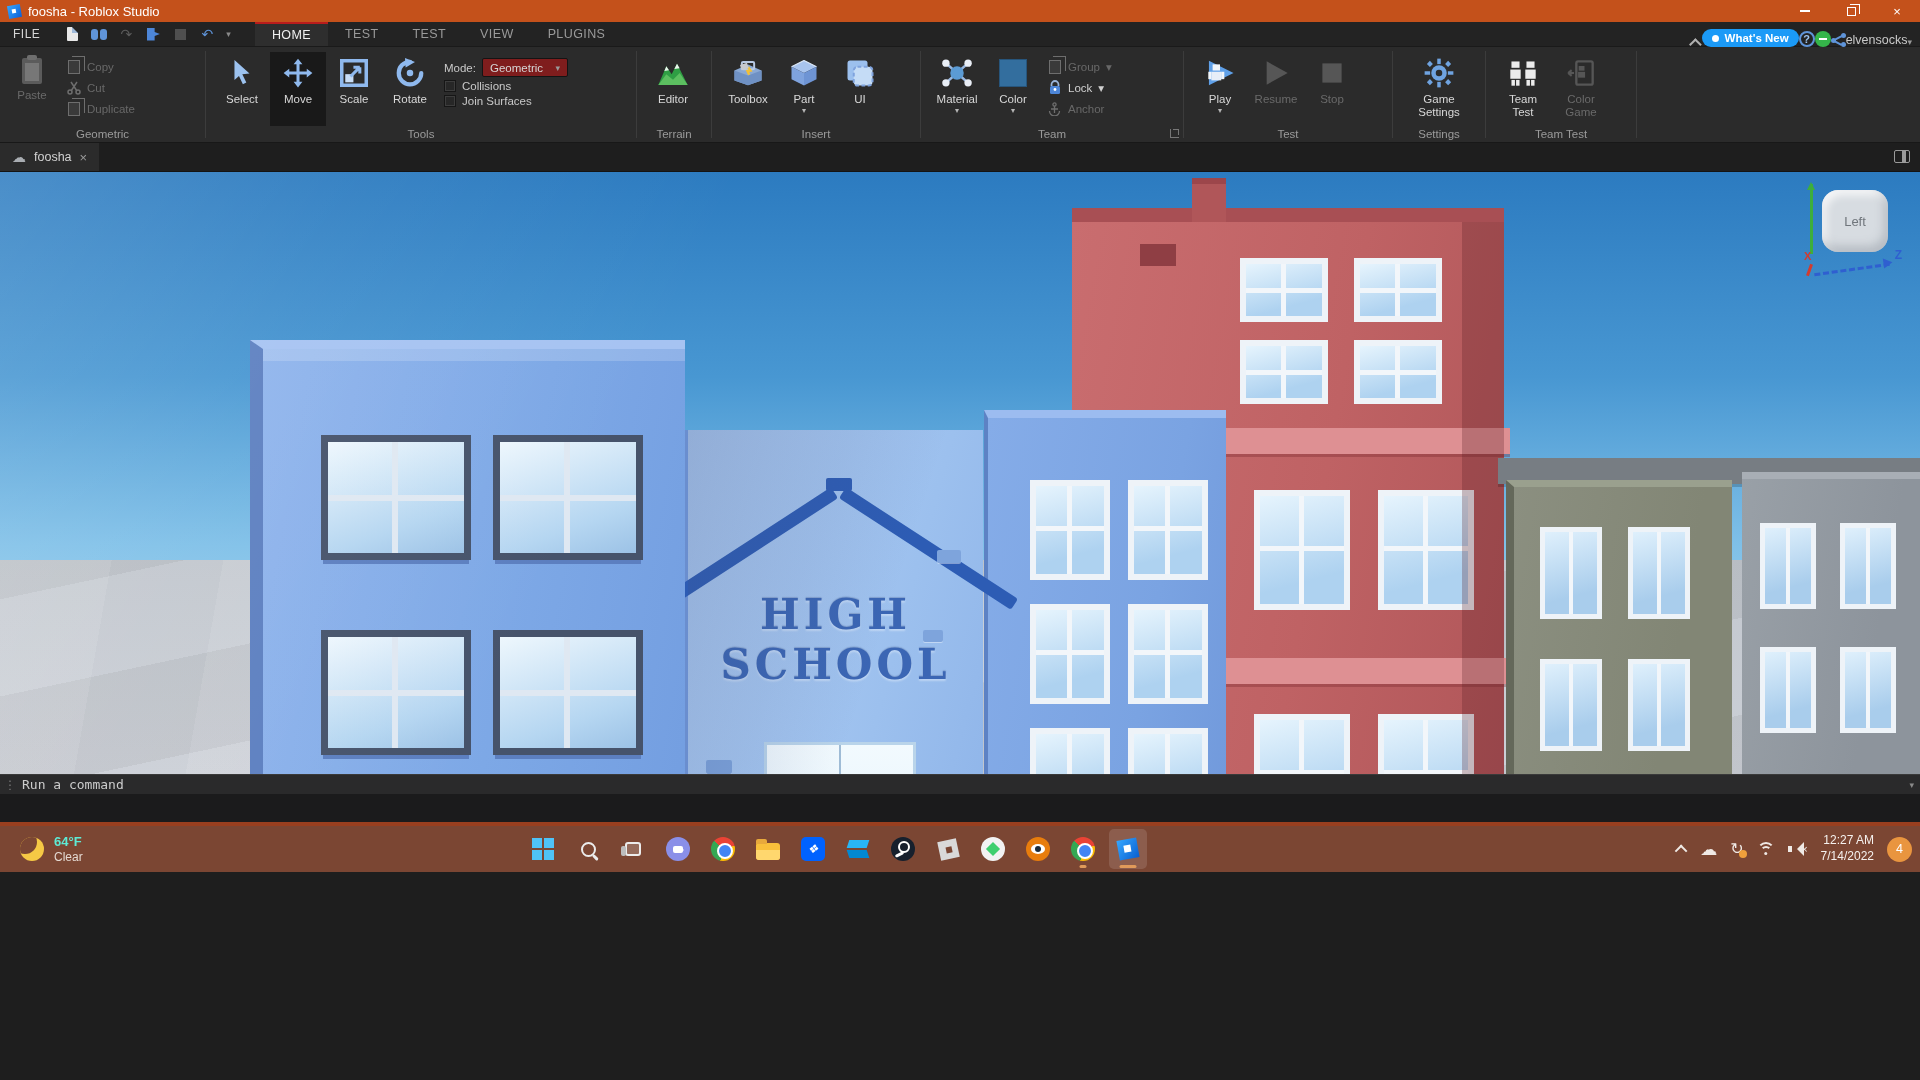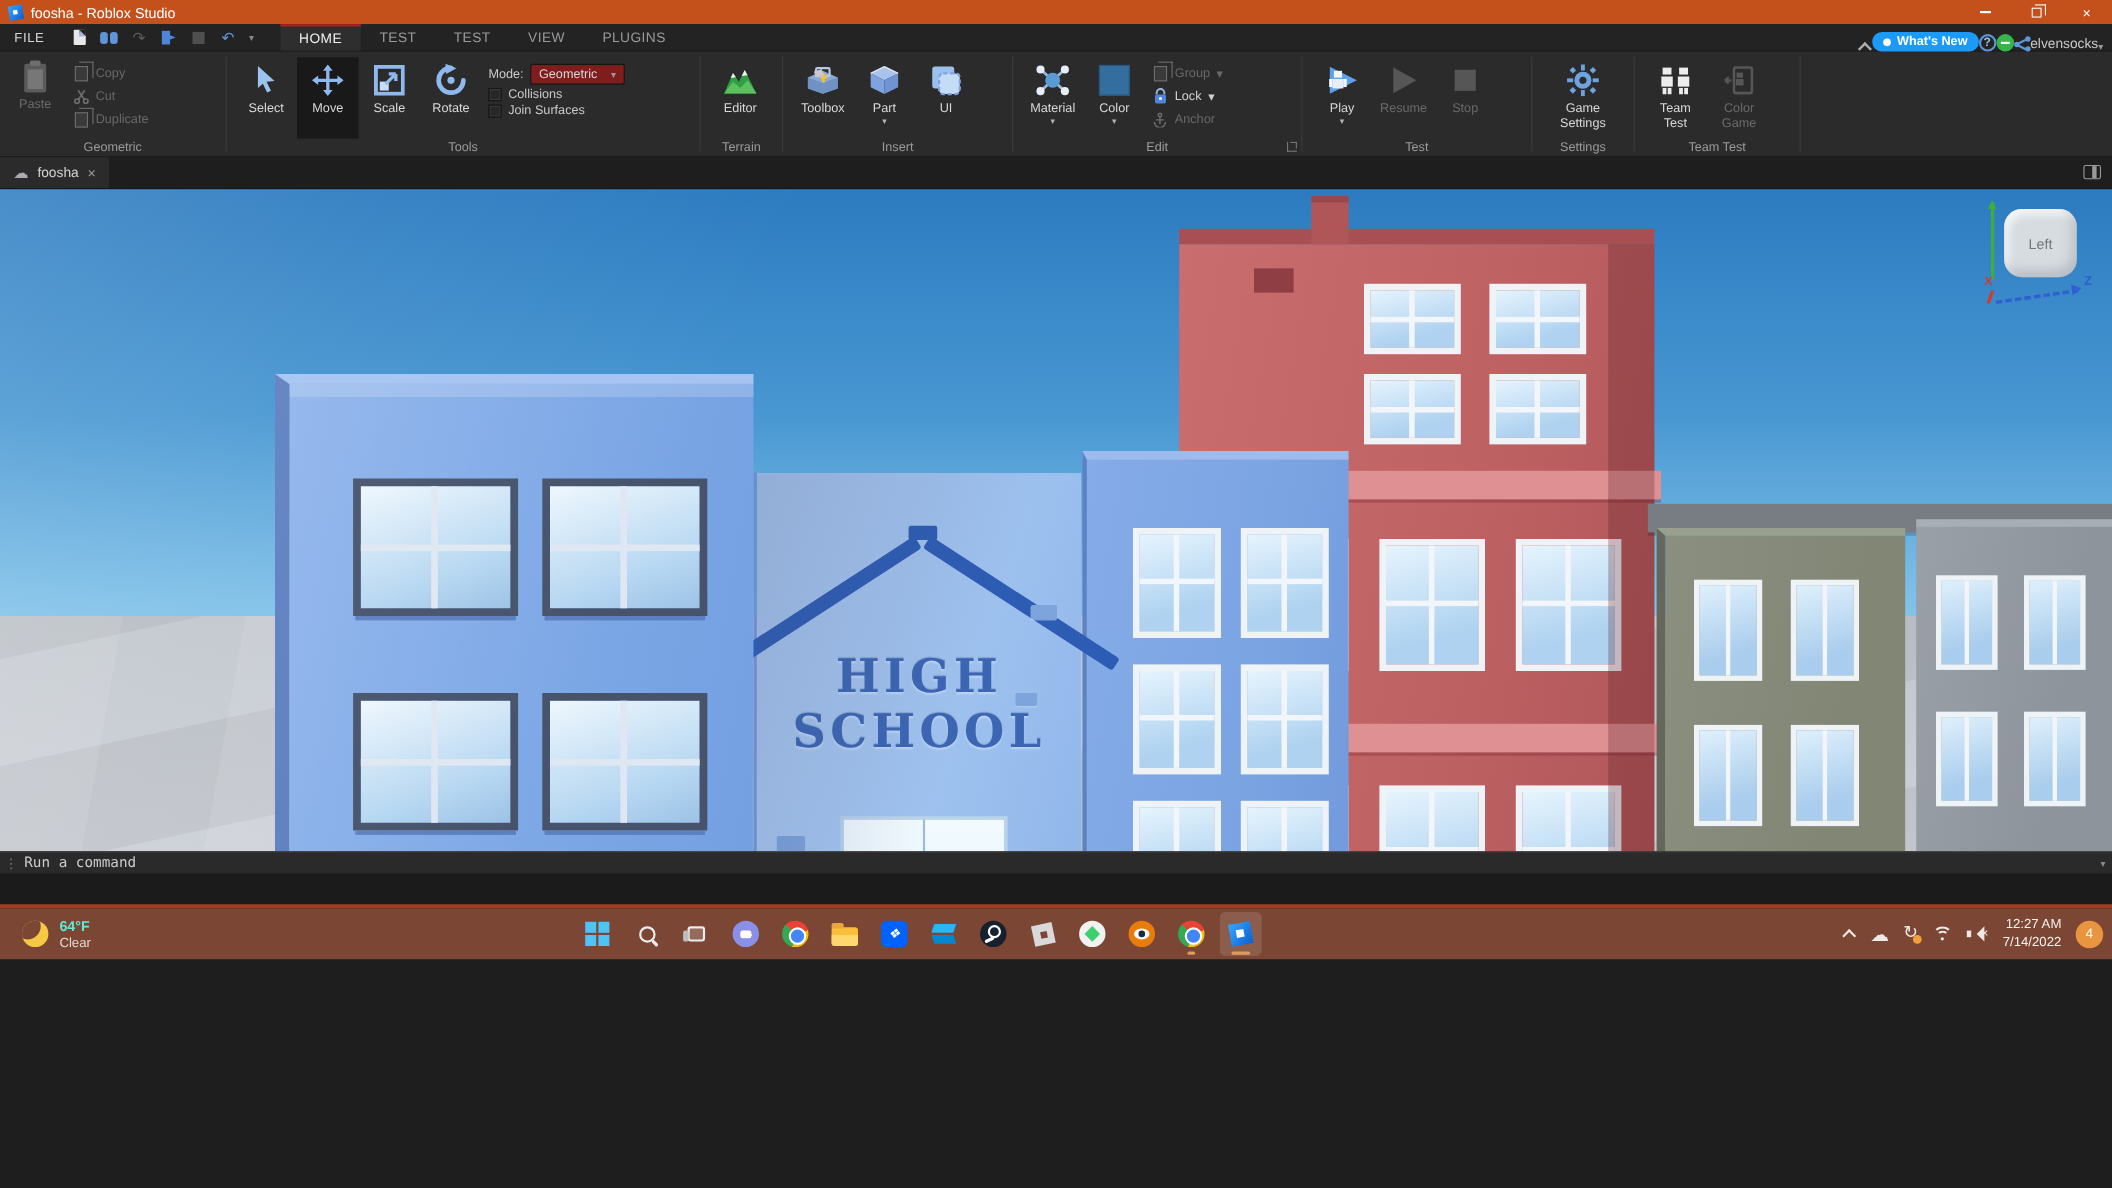--- a/index.html
+++ b/index.html
@@ -485,21 +485,21 @@
       <div class="srow disabled">
         <span class="si">
             <svg width="13" height="14" viewBox="0 0 13 14">
               <circle cx="6.5" cy="2.5" r="1.6" fill="none" stroke="#6e6e6e" stroke-width="1.3"></circle>
               <path d="M6.5 4 V11 M3 7 H10 M1.5 9 A5 5 0 0 0 11.5 9" fill="none" stroke="#6e6e6e" stroke-width="1.3"></path>
             </svg>
           </span>
         <span>Anchor</span>
       </div>
     </div>
-    <div class="seclabel">Edit</div>
+    <div class="seclabel">Team</div>
     <span class="edit-launcher"></span>
   </div>
   <div class="vdiv"></div>
 
   <div class="sec" style="width:208px;">
     <div class="rbtn">
       <span class="ric">
           <svg width="32" height="30" viewBox="0 0 26 24">
             <path d="M4 2 L24 12 L4 22 Z" fill="#5fa0e8"></path>
             <rect x="7" y="5" width="6" height="5" fill="#f2f6fb"></rect>

